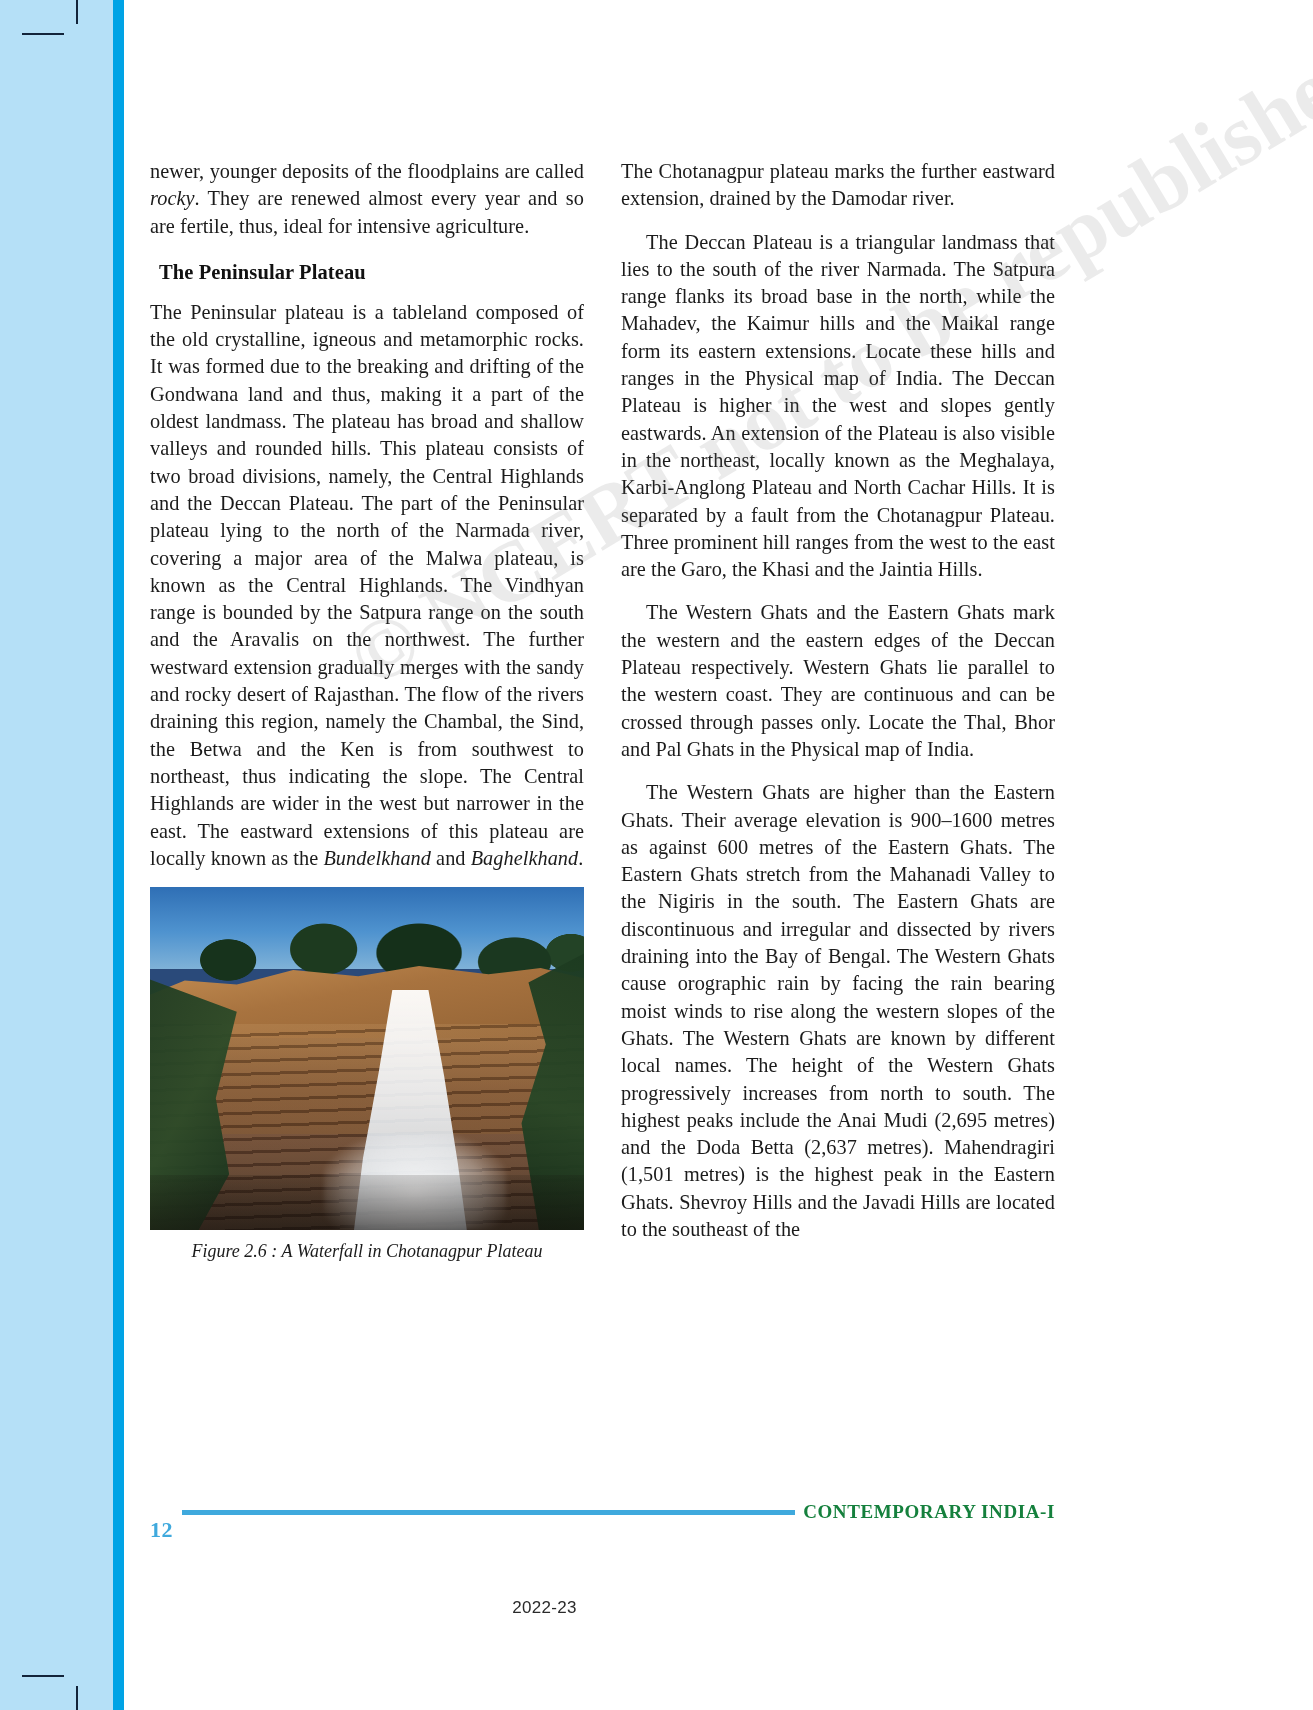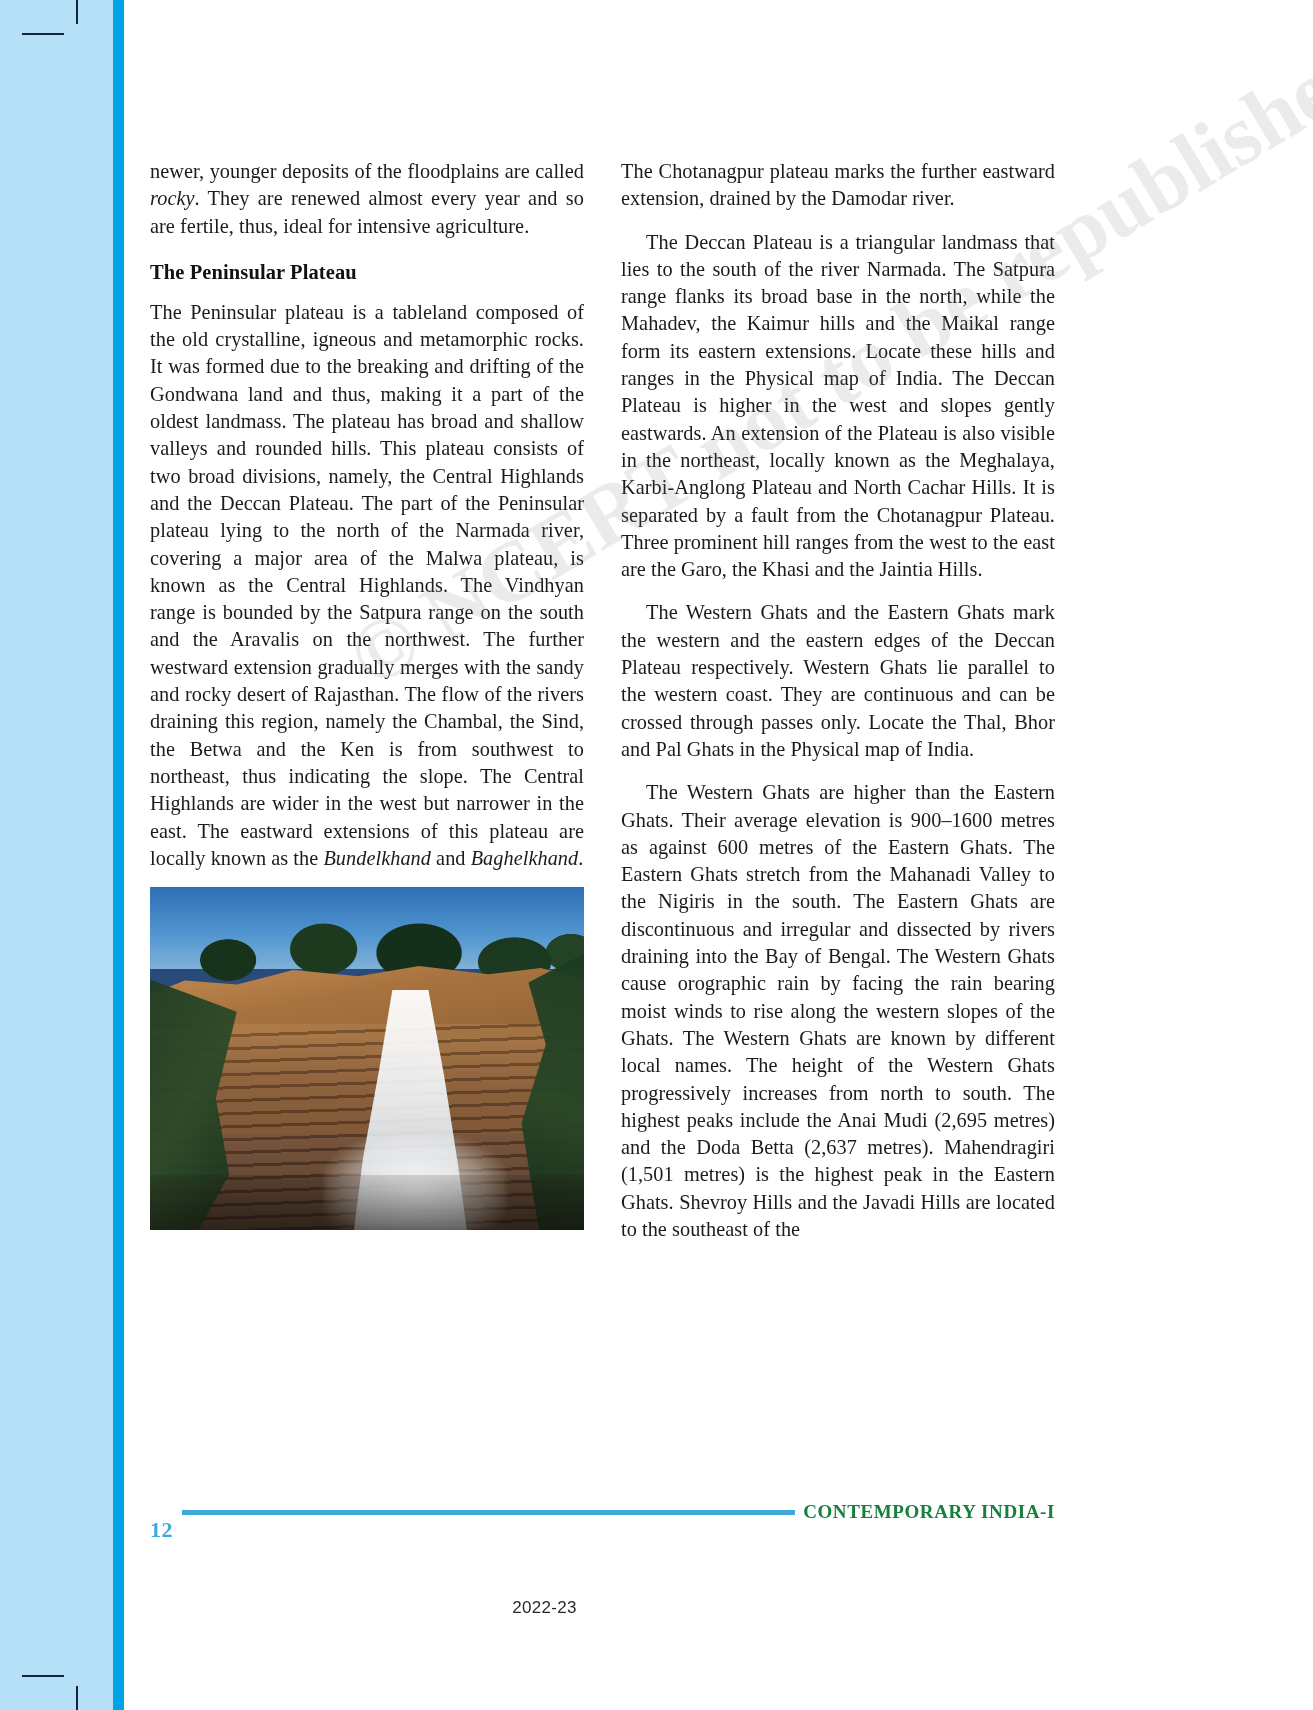--- a/index.html
+++ b/index.html
@@ -66,21 +66,21 @@
     font-size: 20.3px;
     line-height: 27.3px;
     text-align: justify;
     color: #1b1b1b;
     letter-spacing: 0.05px;
   }
   p.body.indent { text-indent: 25px; }
   p.body + p.body { margin-top: 16px; }
 
   h3.subhead {
-    margin: 20px 0 14px 0;
+    margin: 20px 0 14px 9px;
     font-size: 20.5px;
     line-height: 25px;
     font-weight: bold;
     color: #111111;
     letter-spacing: 0.1px;
   }
 
   .it { font-style: italic; }
   .bd { font-weight: normal; }
 
@@ -257,20 +257,21 @@
         <div class="cliff-top"></div>
         <div class="cliff-mid"></div>
         <div class="cliff-bottom"></div>
         <div class="strata"></div>
         <div class="veg-left"></div>
         <div class="veg-right"></div>
         <div class="falls"></div>
         <div class="falls-spray"></div>
         <div class="shadow-band"></div>
       </div>
+      <figcaption class="caption">Figure 2.6 : A Waterfall in Chotanagpur Plateau</figcaption>
     </figure>
 
   </div>
 
   <div class="col col-right">
 
     <p class="body">The Chotanagpur plateau marks the further eastward extension, drained by the Damodar river.</p>
 
     <p class="body indent">The Deccan Plateau is a triangular landmass that lies to the south of the river Narmada. The Satpura range flanks its broad base in the north, while the Mahadev, the Kaimur hills and the Maikal range form its eastern extensions. Locate these hills and ranges in the Physical map of India. The Deccan Plateau is higher in the west and slopes gently eastwards. An extension of the Plateau is also visible in the northeast, locally known as the Meghalaya, Karbi-Anglong Plateau and North Cachar Hills. It is separated by a fault from the Chotanagpur Plateau. Three prominent hill ranges from the west to the east are the Garo, the Khasi and the Jaintia Hills.</p>
 

